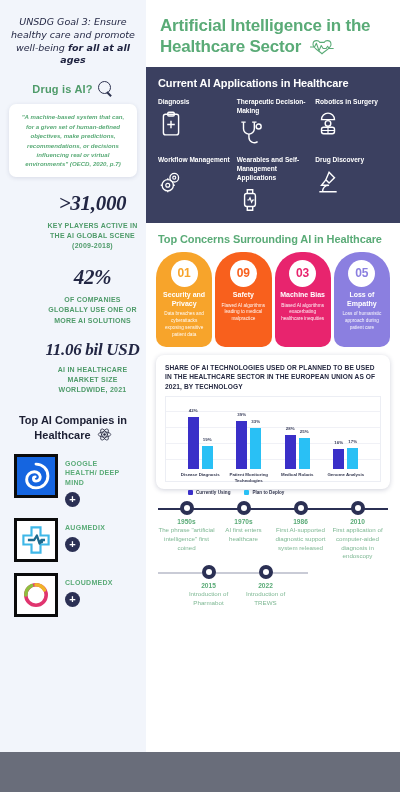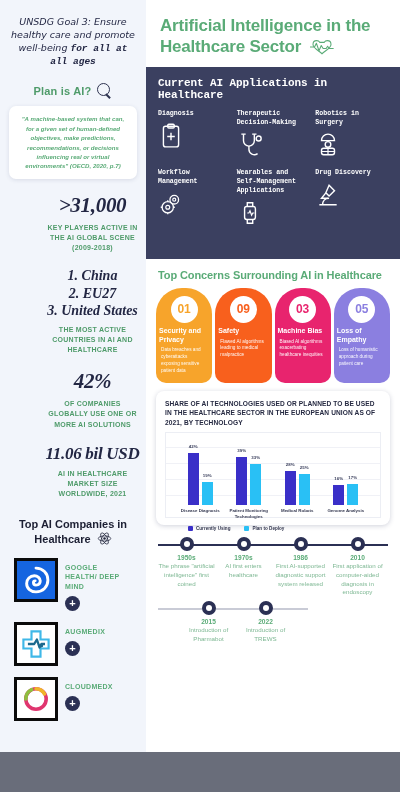--- a/index.html
+++ b/index.html
@@ -19,21 +19,21 @@
   }
   .sdg-quote {
     padding:16px 10px 10px 10px;
     font-family:"DejaVu Sans", sans-serif;
     font-style:italic;
     font-size:9.5px;
     line-height:1.35;
     text-align:center;
     color:#1f2340;
   }
-  .sdg-quote b { font-weight:bold;font-family:Liberation Mono, monospace; }
+  .sdg-quote b { font-weight:bold; }
 
   .whatis-head {
     display:flex; align-items:center; justify-content:center; gap:5px;
     margin-top:4px;
   }
   .whatis-head .t {
     font-size:11px; font-weight:bold; color:#4f9b6a; letter-spacing:.2px;
   }
   .mag { width:16px; height:16px; position:relative; display:inline-block; }
   .mag:before{
@@ -99,42 +99,42 @@
   .right-col { position:absolute; left:146px; top:0; width:254px; height:644px; background:#fff; }
 
   .main-title {
     padding:16px 14px 10px 14px;
     font-size:17px; font-weight:bold; color:#5aab77; line-height:1.22;
     letter-spacing:-.2px;
   }
   .heart-ecg { display:inline-block; width:26px; height:18px; vertical-align:-4px; margin-left:3px; }
 
   .panel-dark {
-    background:#3b4060; padding:10px 12px 28px 12px;font-family:Liberation Mono, monospace;
+    background:#3b4060; padding:10px 12px 6px 12px;
   }
   .panel-dark h2 {
     color:#ffffff; font-size:11px; font-weight:bold; margin-bottom:9px;
     letter-spacing:-.1px;
   }
   .app-grid { display:grid; grid-template-columns:repeat(3,1fr); gap:6px 6px; }
   .app-cell { min-height:50px; }
   .app-cell .lb {
     color:#ffffff; font-size:6.6px; font-weight:bold; line-height:1.35;
     margin-bottom:4px;
   }
   .app-ico { width:26px; height:26px; }
 
   .sec-title {
     font-size:11px; font-weight:bold; color:#5aab77; padding:10px 12px 7px 12px;
     letter-spacing:-.1px;
   }
 
   .concerns { display:flex; gap:3px; padding:0 10px; }
   .cc {
-    flex:1; border-radius:0 0 10px 10px; padding:6px 3px 8px 3px; 
+    flex:1; border-radius:0 0 10px 10px; padding:6px 3px 8px 3px; text-align:center;
     border-top-left-radius:26px; border-top-right-radius:26px;
   }
   .cc .circ {
     width:27px; height:27px; border-radius:50%; background:#fff;
     margin:2px auto 4px auto; display:flex; align-items:center; justify-content:center;
     font-size:12px; font-weight:bold;
   }
   .cc .ct { color:#fff; font-size:7px; font-weight:bold; line-height:1.25; margin-bottom:3px; }
   .cc .cd { color:#ffffff; font-size:4.7px; line-height:1.45; opacity:.95; padding:0 2px; }
 
@@ -192,39 +192,31 @@
 
 <div class="page">
 
   <div class="left-col">
 
     <div class="sdg-quote">
       <span>UNSDG Goal 3: Ensure healthy care and promote well-being </span><b>for all at all ages</b>
     </div>
 
     <div class="whatis-head">
-      <span class="t">Plan is AI?</span>
+      <span class="t">Drug is AI?</span>
       <span class="mag"></span>
     </div>
 
     <div class="quote-card">"A machine-based system that can, for a given set of human-defined objectives, make predictions, recommendations, or decisions influencing real or virtual environments" (OECD, 2020, p.7)</div>
 
     <div class="stat">
       <div class="big">&gt;31,000</div>
       <div class="cap">KEY PLAYERS ACTIVE IN THE AI GLOBAL SCENE (2009-2018)</div>
     </div>
 
-    <div class="stat">
-      <div class="lines" id="countries">
-          <div>1. China</div>
-          <div>2. EU27</div>
-          <div>3. United States</div>
-        </div>
-      <div class="cap">THE MOST ACTIVE COUNTRIES IN AI AND HEALTHCARE</div>
-    </div>
 
     <div class="stat">
       <div class="big">42%</div>
       <div class="cap">OF COMPANIES GLOBALLY USE ONE OR MORE AI SOLUTIONS</div>
     </div>
 
     <div class="stat">
       <div class="big sm">11.06 bil USD</div>
       <div class="cap">AI IN HEALTHCARE MARKET SIZE WORLDWIDE, 2021</div>
     </div>

